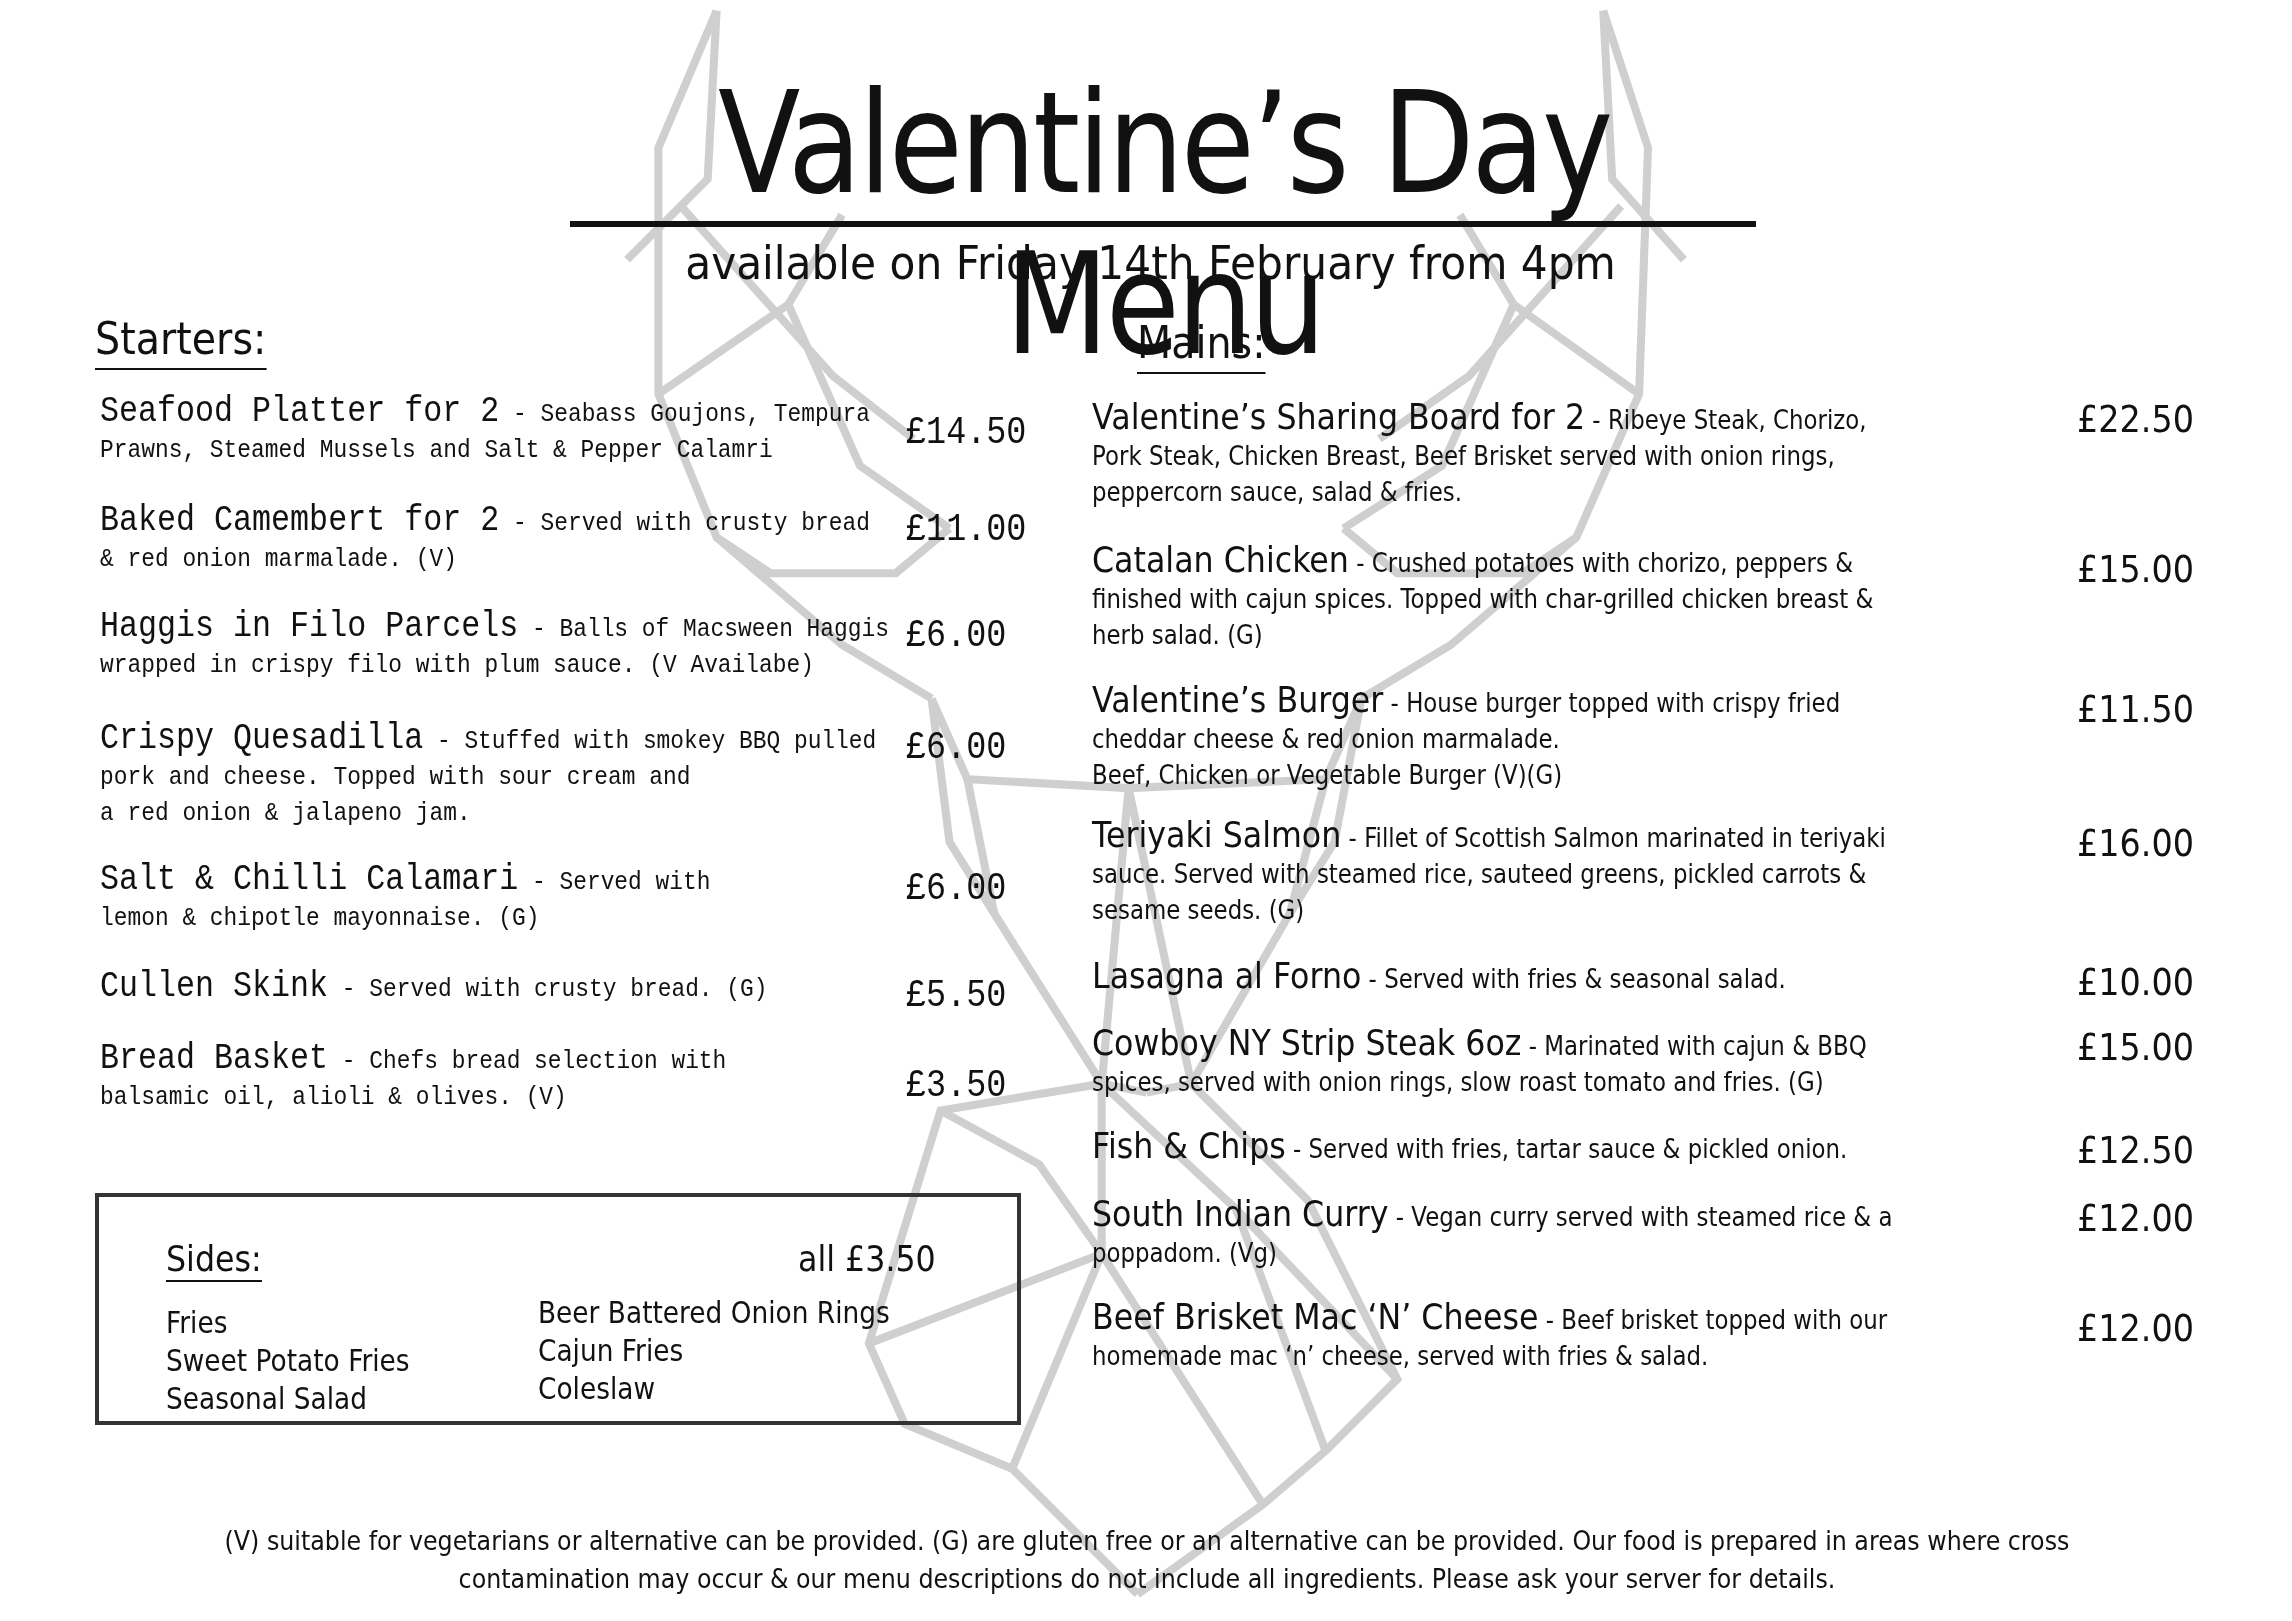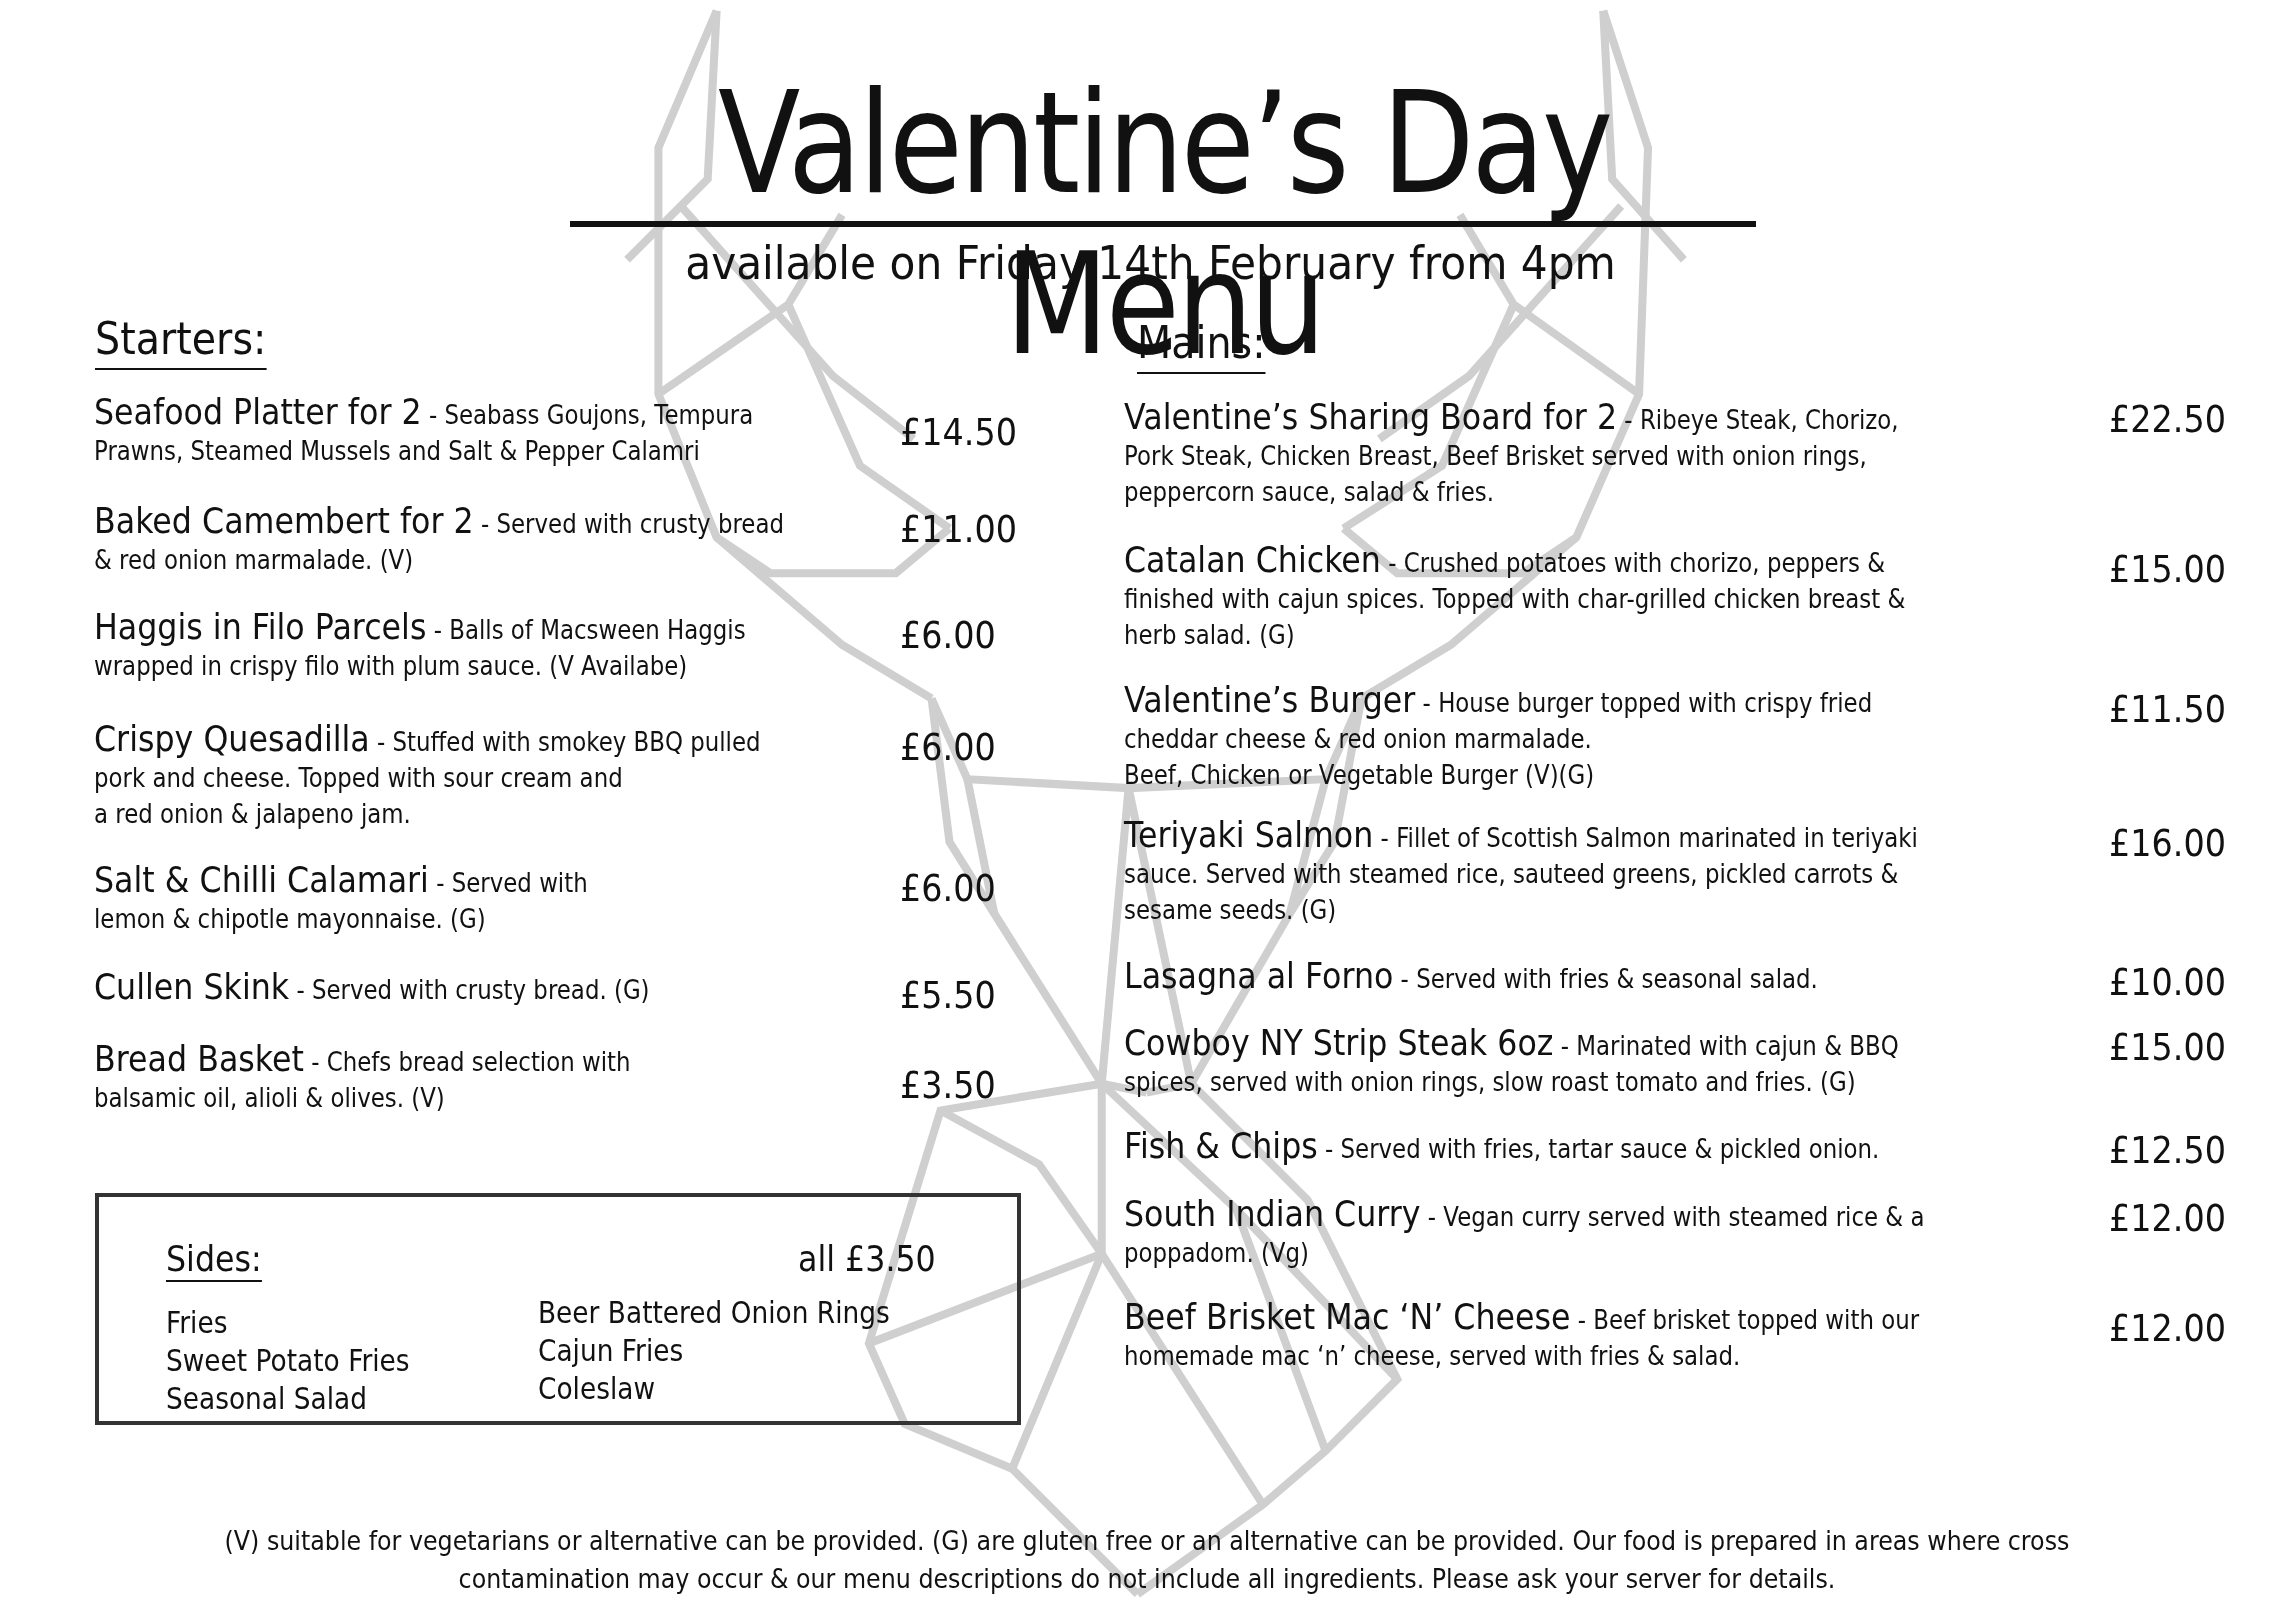--- a/index.html
+++ b/index.html
@@ -12,23 +12,23 @@
            letter-spacing:-3.6px; font-family:"DejaVu Sans", sans-serif; font-weight:normal; transform:scaleX(0.86); transform-origin:center; }
   .title-rule { position:absolute; left:570px; top:221px; width:1186px; height:6.3px; background:#111; z-index:1; }
   .subtitle { left:573px; top:231px; width:1155px; text-align:center; font-size:47px; line-height:63px; transform:scaleX(0.9); transform-origin:center; }
   .heading { font-size:45px; line-height:54px; border-bottom:2.7px solid #111; display:inline-block; padding-bottom:1.8px; transform:scaleX(0.88); transform-origin:left; }
   .starters-heading { left:95px; top:312px; }
   .mains-heading { left:1137px; top:316px; }
   .item { position:absolute; z-index:1; }
   .item .text { font-size:26px; line-height:36px; transform:scaleX(0.88); transform-origin:left top; white-space:nowrap; }
   .item .name { font-size:36px; }
   .item .price { position:absolute; font-size:38px; line-height:45px; transform:scaleX(0.88); transform-origin:left top; }
-  .starter { left:94px; width:806px; }
+  .starter { left:100px; width:806px;font-family:Liberation Mono, monospace; }
   .starter .price { left:806px; top:0; }
-  .main { left:1124px; width:985px; }
+  .main { left:1092px; width:985px; }
   .main .price { left:985px; top:0; }
   .sides-box { position:absolute; left:95px; top:1193px; width:918px; height:224px; border:4.5px solid #333; z-index:1; background:transparent; }
   .sides-title { position:absolute; left:67px; top:40px; font-size:36px; line-height:43px; border-bottom:2.7px solid #111; transform:scaleX(0.88); transform-origin:left; }
   .sides-price { position:absolute; left:699px; top:40px; font-size:36px; line-height:43px; transform:scaleX(0.88); transform-origin:left; }
   .sides-col { position:absolute; top:107px; font-size:30px; line-height:38px; transform:scaleX(0.88); transform-origin:left top; }
   .sides-col div { white-space:nowrap; }
   .sides-col-left { left:67px; }
   .sides-col-right { left:439px; }
   .footer { left:90px; top:1522px; width:2114px; text-align:center; font-size:27px; line-height:38px; transform:scaleX(0.88); transform-origin:center top; }
 </style>

